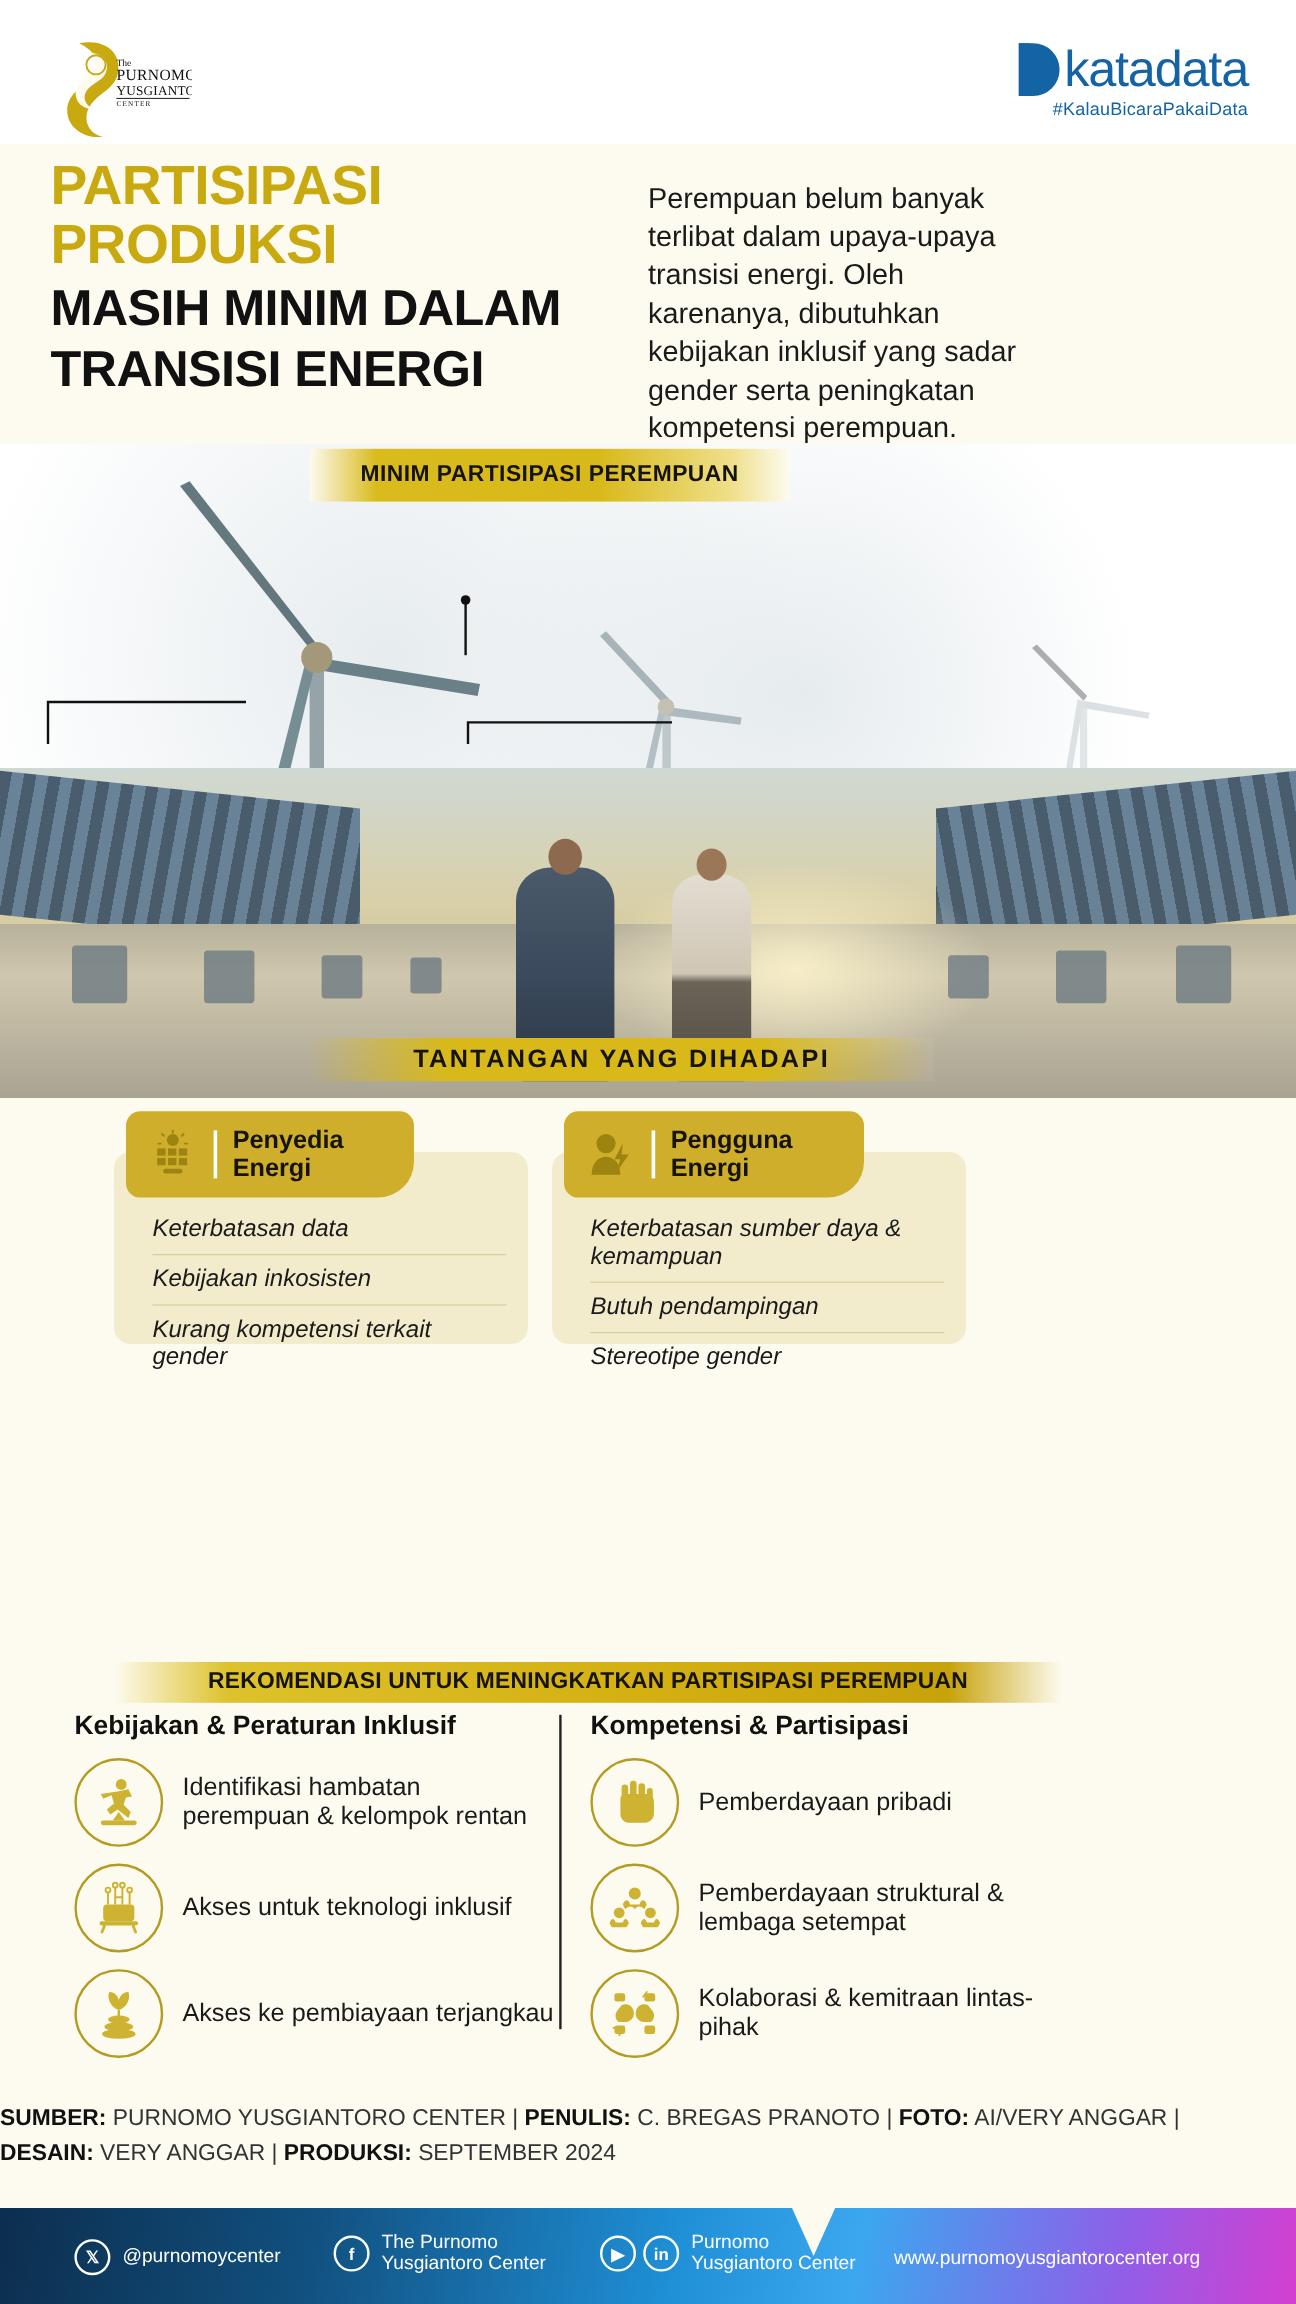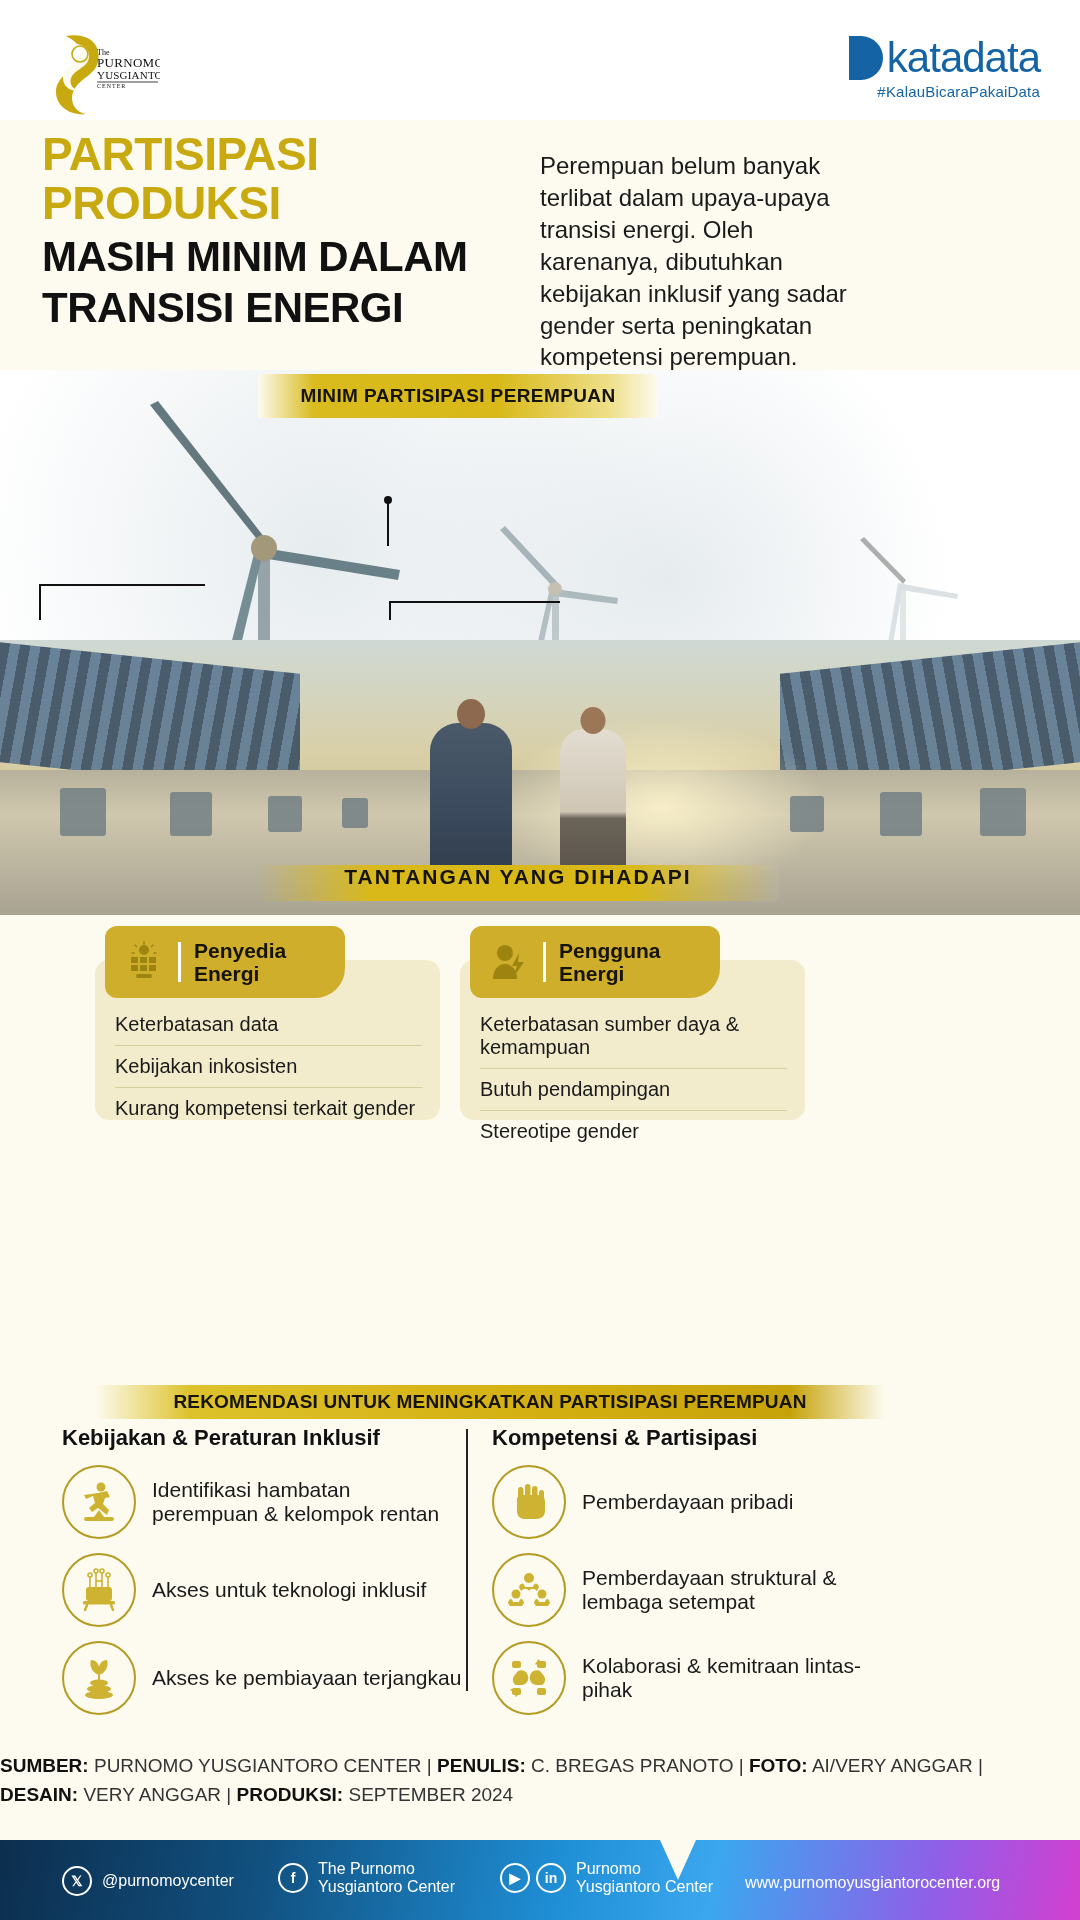--- a/index.html
+++ b/index.html
@@ -58,37 +58,37 @@
   .p-male { left:430px; width:82px; height:178px; background:linear-gradient(180deg,#4a5a6b 0%,#39485a 55%,#2c3847 100%); border-radius:28px 28px 6px 6px; }
   .p-male::before { content:""; position:absolute; left:50%; top:-24px; transform:translateX(-50%); width:28px; height:30px; border-radius:50%; background:#8d6a4f; }
   .p-female { left:560px; width:66px; height:172px; background:linear-gradient(180deg,#e3ddd2 0%,#cfc6b4 48%,#6b6459 52%,#514b42 100%); border-radius:24px 24px 6px 6px; }
   .p-female::before { content:""; position:absolute; left:50%; top:-22px; transform:translateX(-50%); width:25px; height:27px; border-radius:50%; background:#9c7757; }
   .photo-glow { position:absolute; left:46%; top:28%; width:330px; height:180px; border-radius:50%;
       background:radial-gradient(ellipse at center, rgba(255,245,205,0.85) 0%, rgba(255,245,205,0) 70%); }
 
   .ribbon2 {
     position:absolute; left:258px; top:865px; width:520px; height:36px;
     background:linear-gradient(90deg, rgba(253,251,240,0) 0%, #d8b919 22%, #d8b919 72%, rgba(253,251,240,0.05) 100%);
-    display:flex; align-items:flex-start; justify-content:center; z-index:5;
+    display:flex; align-items:center; justify-content:center; z-index:5;
   }
   .ribbon2 span { font-size:21px; font-weight:bold; color:#15130c; letter-spacing:2px; }
 
   
   .cards { position:absolute; left:0; top:922px; width:1080px; height:200px; }
   .card { position:absolute; background:#f2eccd; border-radius:14px; }
   .card-a { left:95px; top:38px; width:345px; height:160px; }
   .card-b { left:460px; top:38px; width:345px; height:160px; }
   .tab { position:absolute; top:-34px; height:72px; background:#cfae2b; border-radius:12px 12px 30px 12px;
      display:flex; align-items:center; padding:0 18px; }
   .tab-a { left:10px; width:240px; }
   .tab-b { left:10px; width:250px; }
   .tab .t-ico { width:42px; height:42px; flex:0 0 42px; }
   .tab .divider { width:3px; height:40px; background:#fff; margin:0 13px; }
   .tab .t-label { font-size:21px; font-weight:bold; color:#161308; line-height:1.1; }
-  .card ul { list-style:none; padding:44px 18px 0 20px; }
+  .card ul { list-style:none; padding:44px 18px 0 32px;font-style:italic; }
   .card li { font-size:20px; color:#1a1a1a; padding:9px 0; border-bottom:1px solid #d6ce9d; line-height:1.15; }
   .card li:last-child { border-bottom:none; }
 
   
   .ribbon3 {
     position:absolute; left:95px; top:1385px; width:790px; height:34px;
     background:linear-gradient(90deg, rgba(253,251,240,0.1) 0%, #ddc22b 12%, #d4b012 55%, #c7a30a 88%, rgba(253,251,240,0.1) 100%);
     display:flex; align-items:center; justify-content:center;
   }
   .ribbon3 span { font-size:19px; font-weight:bold; color:#15130c; letter-spacing:0.2px; }

